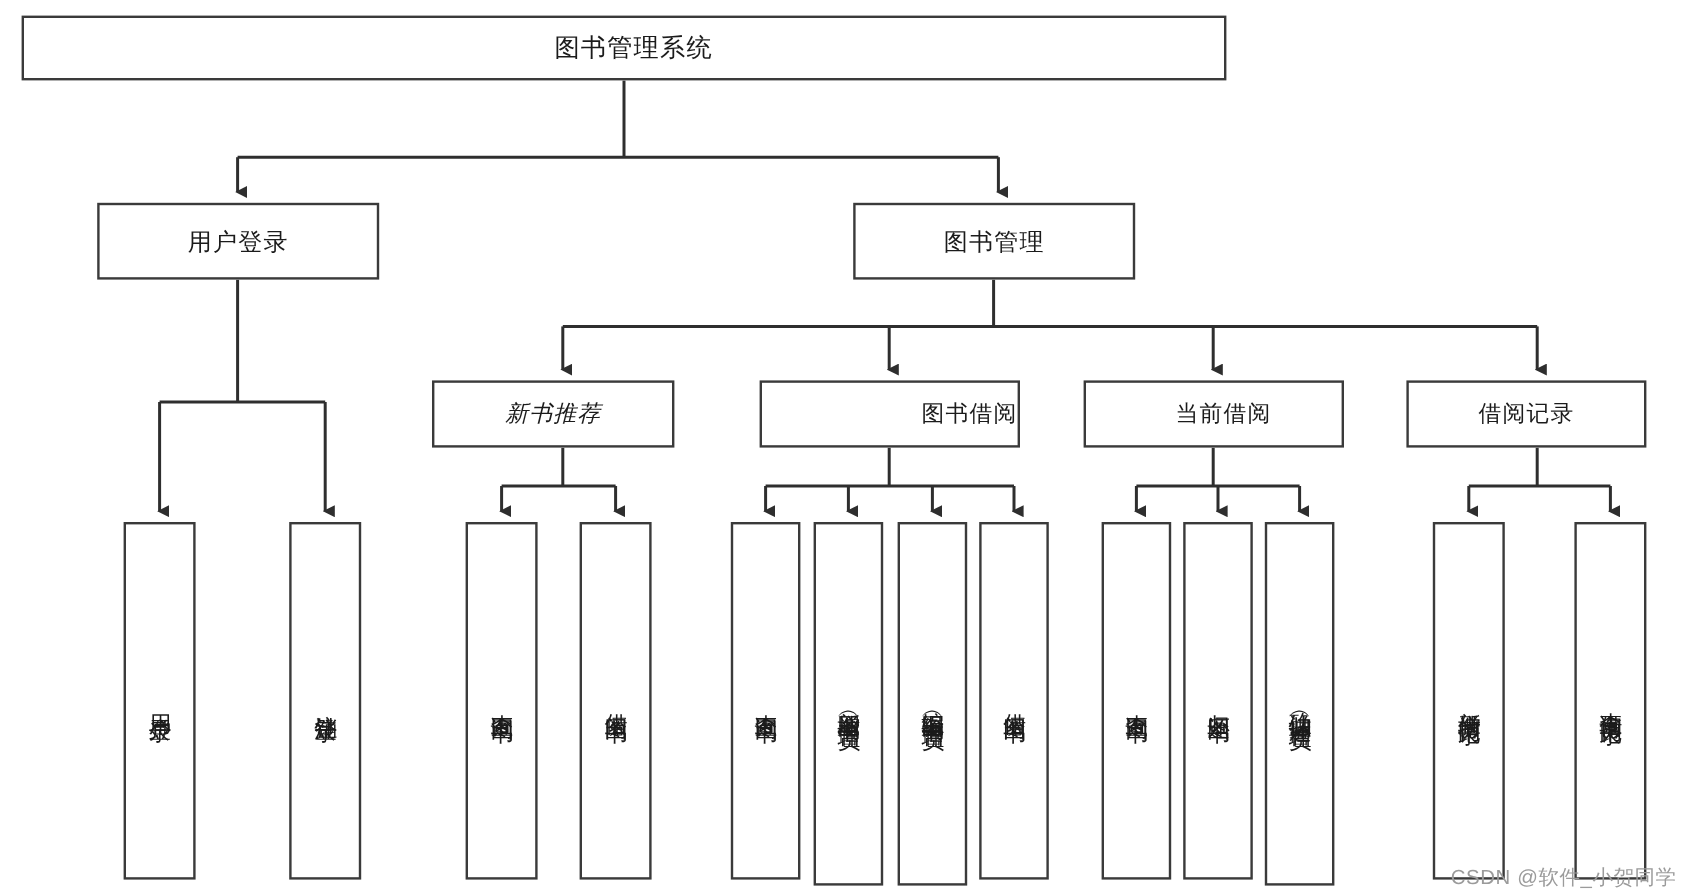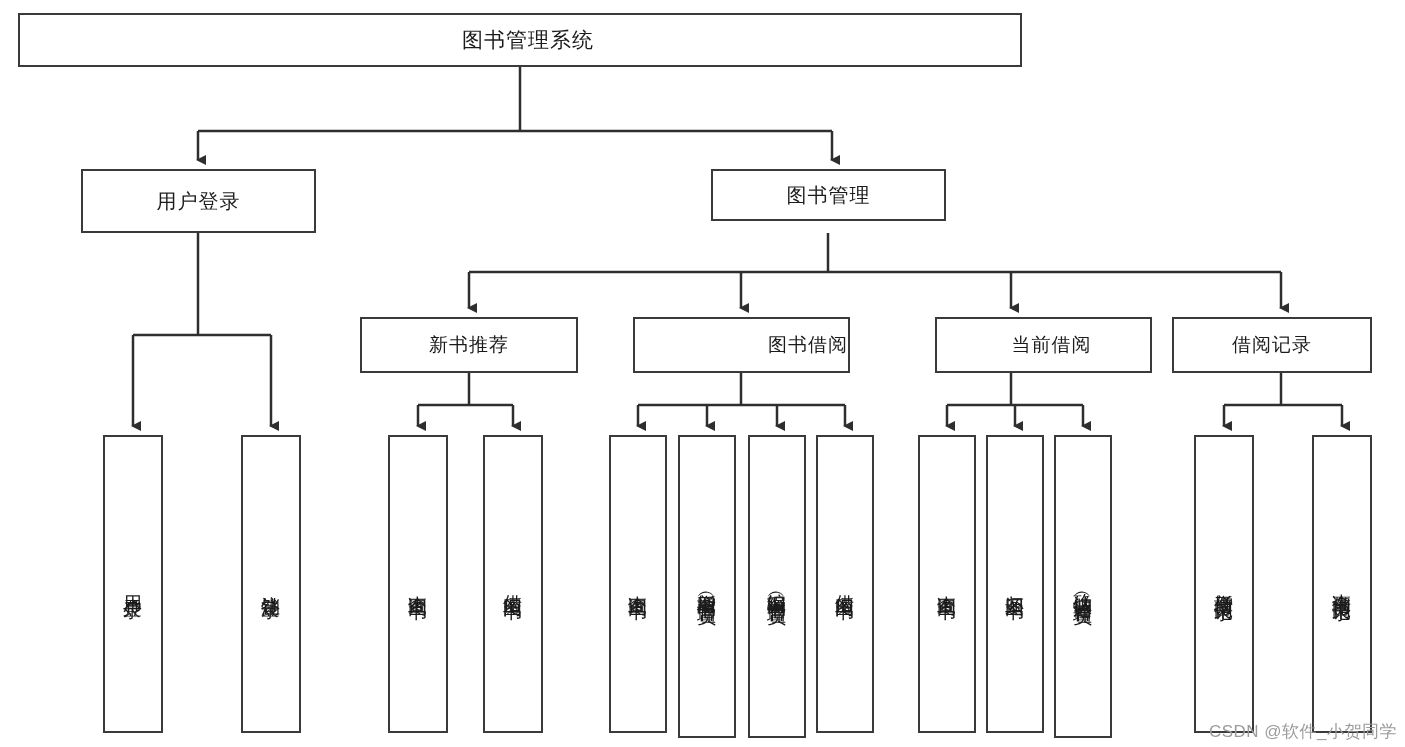--- a/index.html
+++ b/index.html
@@ -128,31 +128,31 @@
     </g>
   </svg>
 
   <div class="node root" style="left:18px; top:13px; width:1004px; height:54px;">
     <span class="htext">图书管理系统</span>
   </div>
 
   <div class="node level2" style="left:81px; top:169px; width:235px; height:64px;">
     <span class="htext">用户登录</span>
   </div>
-  <div class="node level2" style="left:711px; top:169px; width:235px; height:52px;">
+  <div class="node level2" style="left:711px; top:169px; width:235px; height:64px;">
     <span class="htext">图书管理</span>
   </div>
 
-  <div class="node level3" style="left:360px; top:317px; width:218px; height:56px;">
+  <div class="node level3" style="left:360px; top:317px; width:202px; height:56px;font-style:italic;">
     <span class="htext">新书推荐</span>
   </div>
   <div class="node level3" style="left:633px; top:317px; width:217px; height:56px;justify-content:flex-end;">
     <span class="htext">图书借阅</span>
   </div>
-  <div class="node level3" style="left:935px; top:317px; width:217px; height:56px;padding-left:16px;">
+  <div class="node level3" style="left:903px; top:317px; width:217px; height:56px;padding-left:16px;">
     <span class="htext">当前借阅</span>
   </div>
   <div class="node level3" style="left:1172px; top:317px; width:200px; height:56px;">
     <span class="htext">借阅记录</span>
   </div>
 
   <div class="node leaf" style="left:103px; top:435px; width:60px; height:298px;">
     <span class="vtext">用户登录</span>
   </div>
   <div class="node leaf" style="left:241px; top:435px; width:60px; height:298px;">

